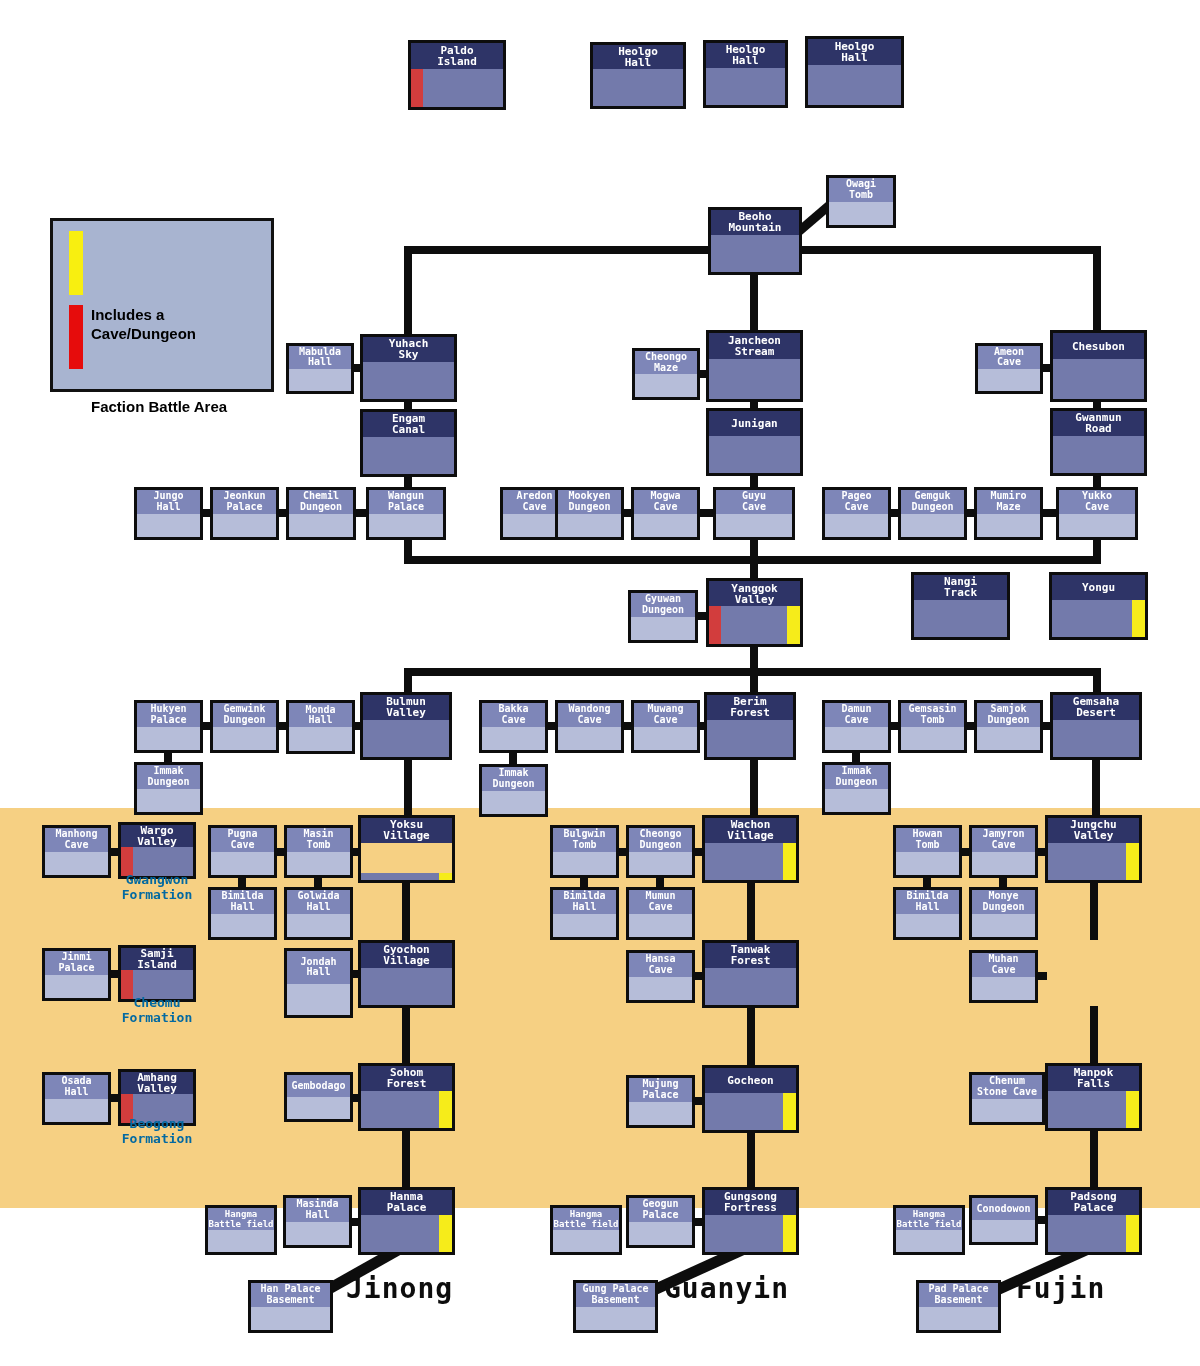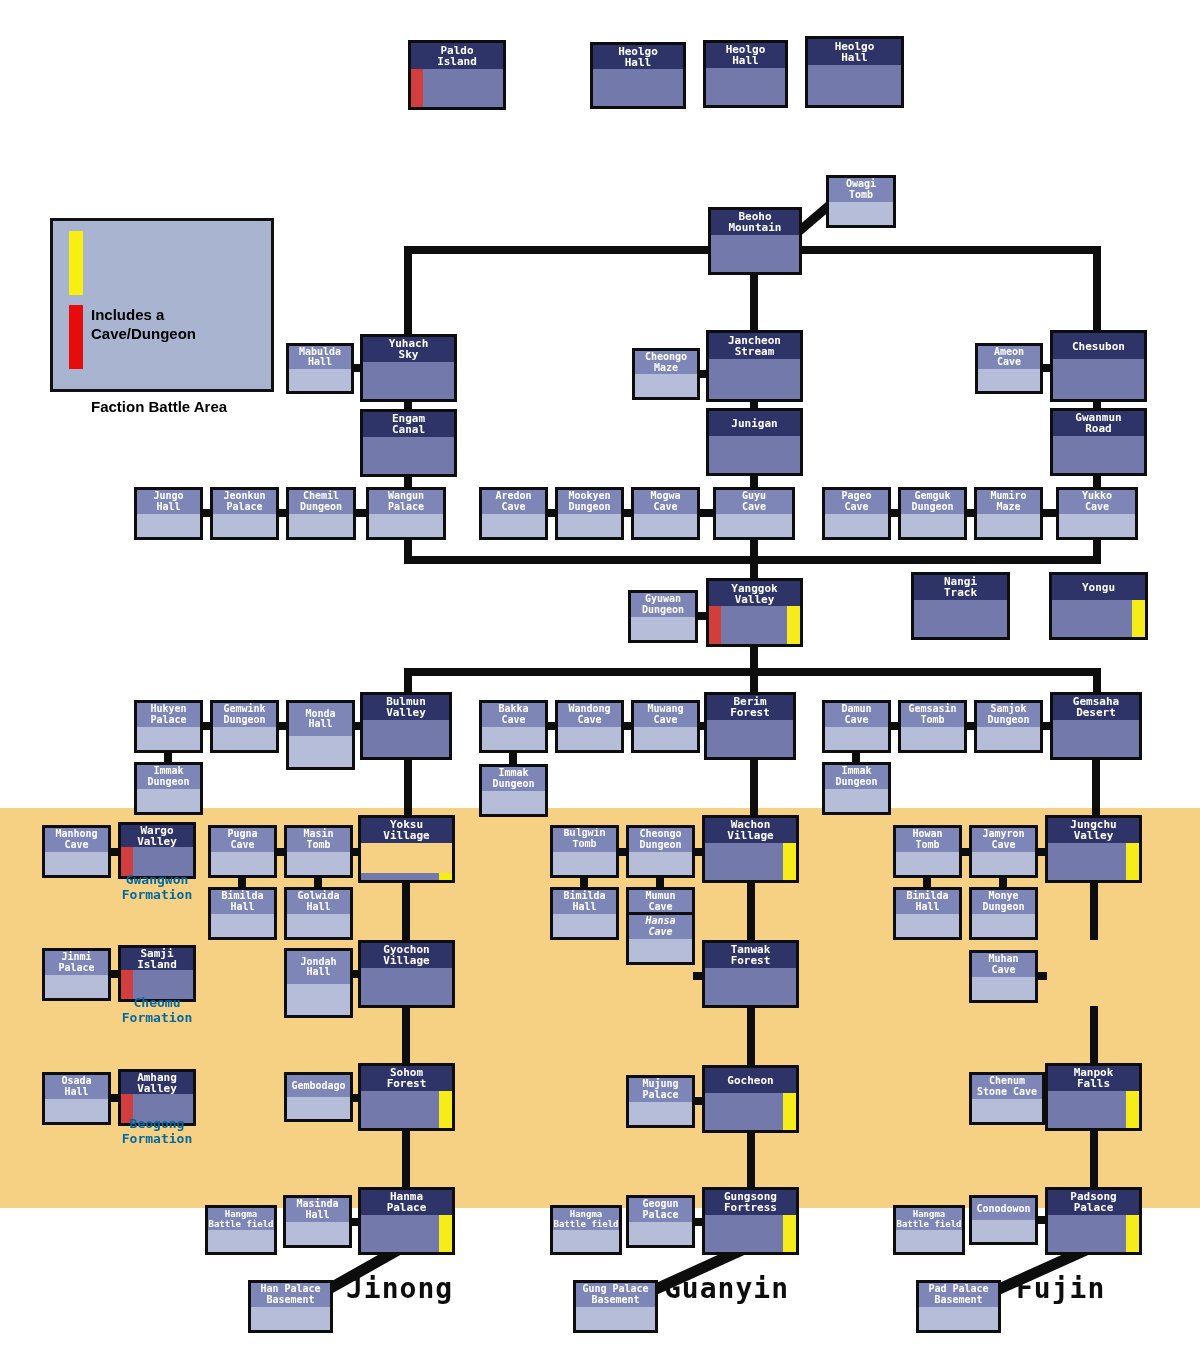--- a/index.html
+++ b/index.html
@@ -258,21 +258,21 @@
       </div>
       <div class="bd"></div>
     </div>
     <div class="node s-light" style="left: 366px; top: 487px; width: 80px; height: 53px;">
       <div class="hd">
         <span>Wangun</span>
         <span>Palace</span>
       </div>
       <div class="bd"></div>
     </div>
-    <div class="node s-light" style="left: 479px; top: 487px; width: 69px; height: 53px;">
+    <div class="node s-light" style="left: 500px; top: 487px; width: 69px; height: 53px;">
       <div class="hd">
         <span>Aredon</span>
         <span>Cave</span>
       </div>
       <div class="bd"></div>
     </div>
     <div class="node s-light" style="left: 555px; top: 487px; width: 69px; height: 53px;">
       <div class="hd">
         <span>Mookyen</span>
         <span>Dungeon</span>
@@ -360,21 +360,21 @@
       </div>
       <div class="bd"></div>
     </div>
     <div class="node s-light" style="left: 210px; top: 700px; width: 69px; height: 53px;">
       <div class="hd">
         <span>Gemwink</span>
         <span>Dungeon</span>
       </div>
       <div class="bd"></div>
     </div>
-    <div class="node s-light" style="left: 286px; top: 700px; width: 69px; height: 70px;">
+    <div class="node s-light" style="left: 286px; top: 700px; width: 69px; height: 54px;">
       <div class="hd">
         <span>Monda</span>
         <span>Hall</span>
       </div>
       <div class="bd"></div>
     </div>
     <div class="node s-dark" style="left: 360px; top: 692px; width: 92px; height: 68px;">
       <div class="hd">
         <span>Bulmun</span>
         <span>Valley</span>
@@ -504,21 +504,21 @@
       </div>
       <div class="bd"></div>
     </div>
     <div class="node s-light" style="left: 284px; top: 887px; width: 69px; height: 53px;">
       <div class="hd">
         <span>Golwida</span>
         <span>Hall</span>
       </div>
       <div class="bd"></div>
     </div>
-    <div class="node s-light" style="left: 550px; top: 825px; width: 69px; height: 53px; font-family: Liberation Mono, monospace;">
+    <div class="node s-light" style="left: 550px; top: 825px; width: 69px; height: 53px;">
       <div class="hd">
         <span>Bulgwin</span>
         <span>Tomb</span>
       </div>
       <div class="bd"></div>
     </div>
     <div class="node s-light" style="left: 626px; top: 825px; width: 69px; height: 53px;">
       <div class="hd">
         <span>Cheongo</span>
         <span>Dungeon</span>
@@ -608,21 +608,21 @@
       </div>
       <div class="bd"></div>
     </div>
     <div class="node s-dark" style="left: 358px; top: 940px; width: 97px; height: 68px;">
       <div class="hd">
         <span>Gyochon</span>
         <span>Village</span>
       </div>
       <div class="bd"></div>
     </div>
-    <div class="node s-light" style="left: 626px; top: 912px; width: 69px; height: 53px; font-style: italic;">
+    <div class="node s-light" style="left: 626px; top: 950px; width: 69px; height: 53px;">
       <div class="hd">
         <span>Hansa</span>
         <span>Cave</span>
       </div>
       <div class="bd"></div>
     </div>
     <div class="node s-dark" style="left: 702px; top: 940px; width: 97px; height: 68px;">
       <div class="hd">
         <span>Tanwak</span>
         <span>Forest</span>

